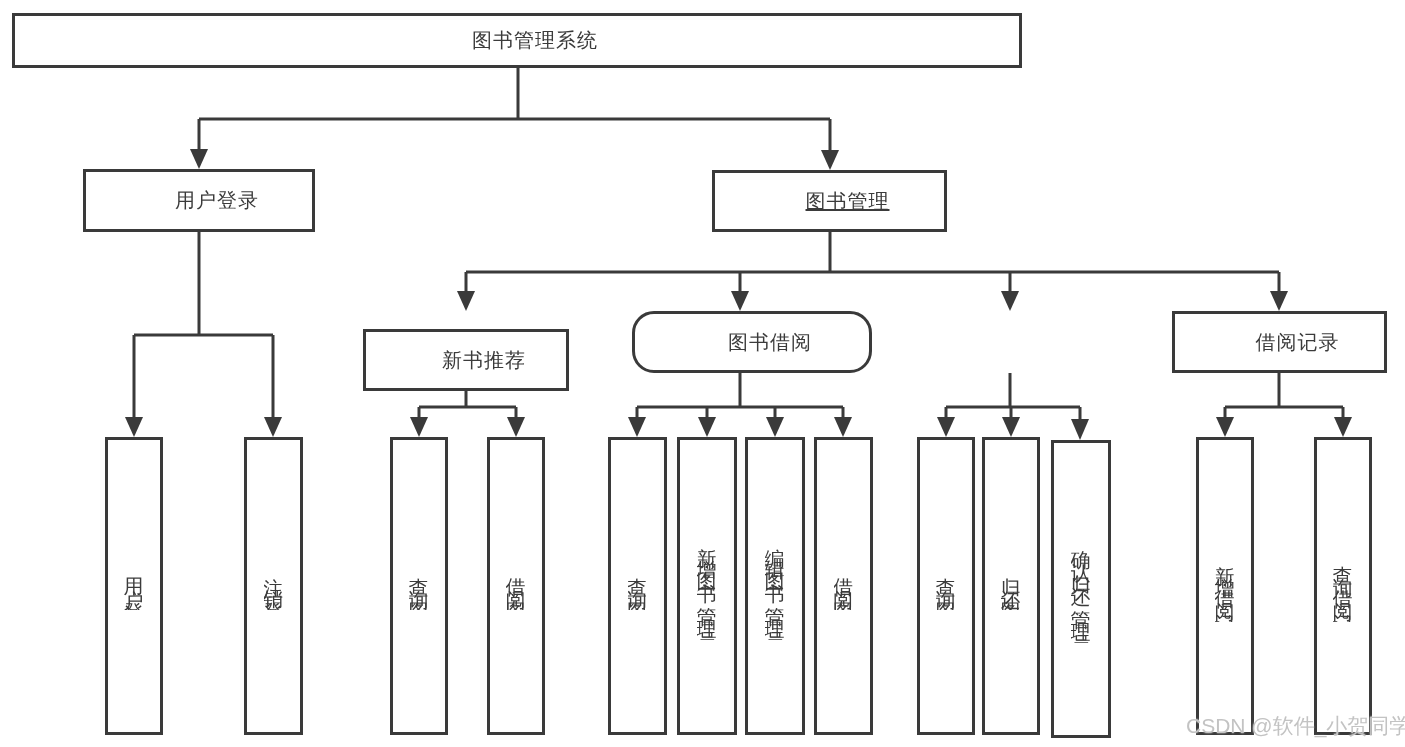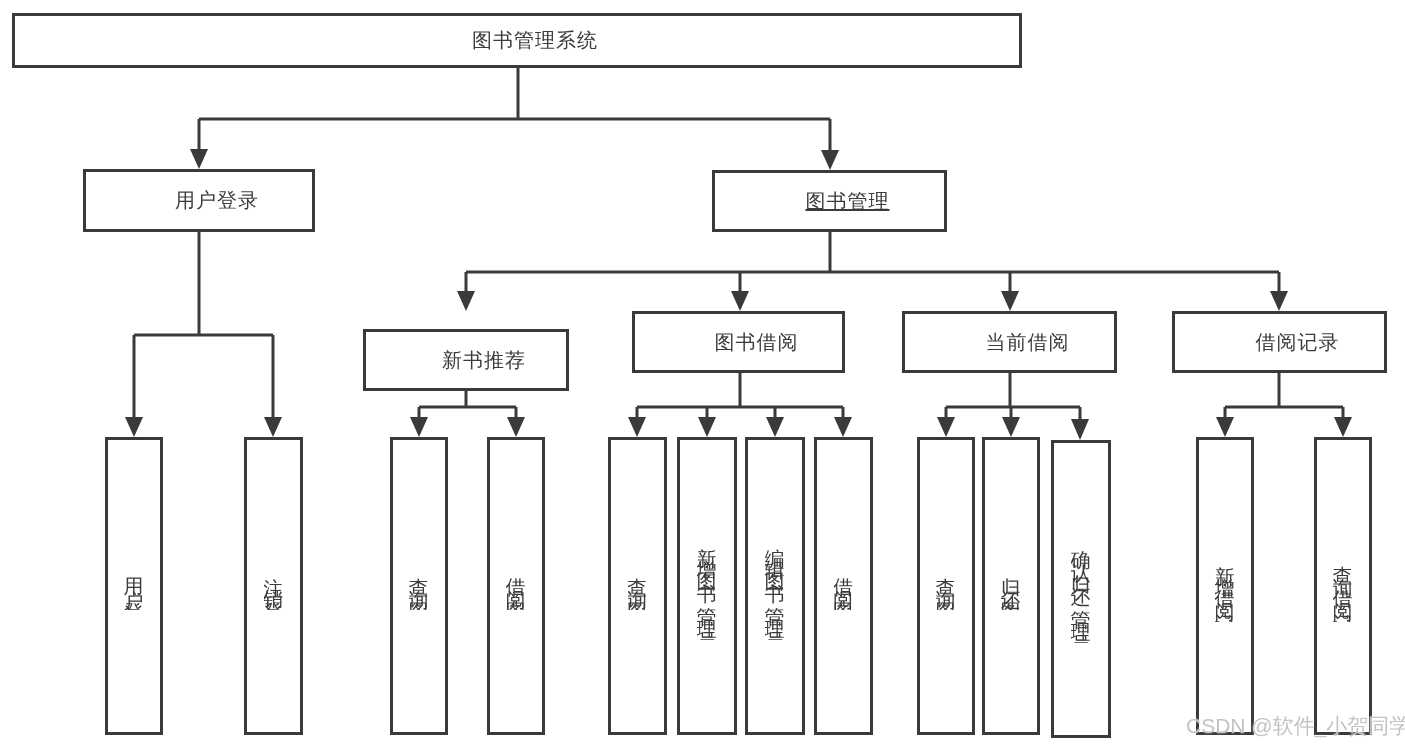--- a/index.html
+++ b/index.html
@@ -105,22 +105,21 @@
       <polygon points="1334,417 1352,417 1343,437"></polygon>
     </g>
   </svg>
 
   <div class="hbox" style="left:12px; top:13px; width:1010px; height:55px;">图书管理系统</div>
 
   <div class="hbox" style="left:83px; top:169px; width:232px; height:63px;">用户登录</div>
   <div class="hbox" style="left:712px; top:170px; width:235px; height:62px;text-decoration:underline;">图书管理</div>
 
   <div class="hbox" style="left:363px; top:329px; width:206px; height:62px;">新书推荐</div>
-  <div class="hbox" style="left:632px; top:311px; width:213px; height:62px;">图书借阅</div>
-  <div class="hbox" style="left:902px; top:311px; width:215px; height:62px;">当前借阅</div>
+  <div class="hbox" style="left:632px; top:311px; width:240px; height:62px;border-radius:22px;">图书借阅</div>
   <div class="hbox" style="left:1172px; top:311px; width:215px; height:62px;">借阅记录</div>
 
   <div class="vbox" style="left:105px; width:58px;">
     <span class="vtext">用户登录</span>
   </div>
   <div class="vbox" style="left:244px; width:59px;">
     <span class="vtext">注销登录</span>
   </div>
 
   <div class="vbox" style="left:390px; width:58px;">

